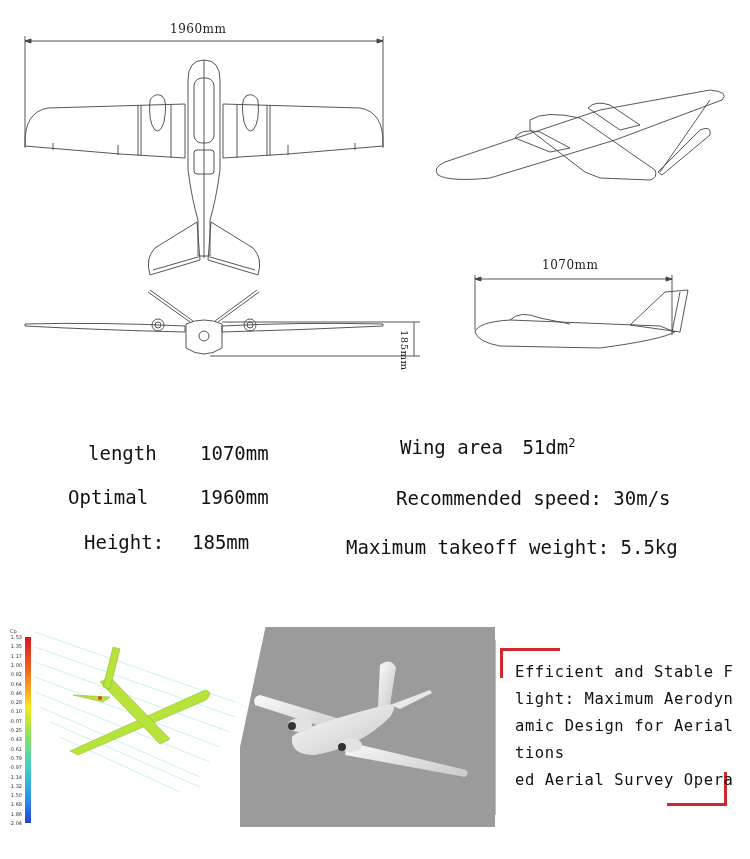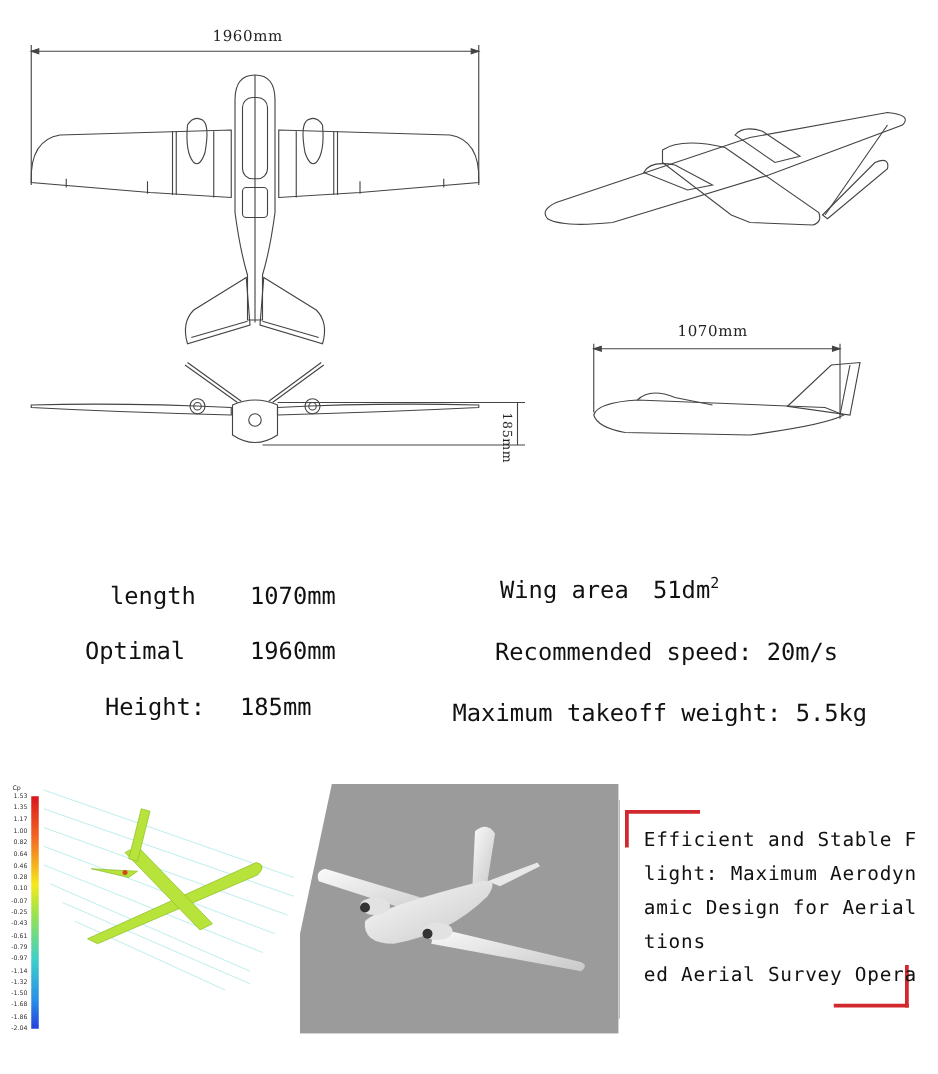--- a/index.html
+++ b/index.html
@@ -1,20 +1,20 @@
 <!DOCTYPE html>
 <html><head>
 <meta charset="utf-8">
 <style>
   html, body { margin:0; padding:0; background:#fff; }
   body { width:750px; height:859px; position:relative; overflow:hidden; font-family:"DejaVu Sans Mono", monospace; color:#111; }
   .abs { position:absolute; }
   svg { position:absolute; overflow:visible; }
   .dim-label { font-family:"DejaVu Serif", serif; font-size:12px; color:#222; letter-spacing:0.5px; }
-  .spec { font-family:"DejaVu Sans Mono", monospace; font-size:19px; color:#111; white-space:nowrap;margin-top:24px; }
+  .spec { font-family:"DejaVu Sans Mono", monospace; font-size:19px; color:#111; white-space:nowrap; }
   .spec sup { font-size:12px; }
   .colorbar-label { font-family:"DejaVu Sans", sans-serif; font-size:5px; color:#333; position:absolute; left:4px; width:18px; text-align:right; }
   .caption { font-family:"DejaVu Sans Mono", monospace; font-size:15.5px; line-height:27px; color:#111; letter-spacing:0.6px; word-break:break-all; }
 </style>
 </head>
 <body>
 
 <div class="abs" style="left:0;top:0;width:400px;height:290px;">
   <svg width="400" height="290" viewBox="0 0 400 290">
     <g fill="none" stroke="#444" stroke-width="0.9">
@@ -114,22 +114,22 @@
   <div class="abs spec" style="left:68px;top:56px;">Optimal</div>
   <div class="abs spec" style="left:200px;top:56px;">1960mm</div>
 
   <div class="abs spec" style="left:84px;top:101px;">Height:</div>
   <div class="abs spec" style="left:192px;top:101px;">185mm</div>
 
   <div class="abs spec" style="left:400px;top:6px;">
     <span>Wing area</span>
     <span style="margin-left:8px;"><span>51dm</span><sup>2</sup></span>
   </div>
-  <div class="abs spec" style="left:396px;top:57px;">Recommended speed: 20m/s</div>
-  <div class="abs spec" style="left:346px;top:106px;padding-left:16px;">Maximum takeoff weight: 5.5kg</div>
+  <div class="abs spec" style="left:396px;top:57px;">Recommended speed: 30m/s</div>
+  <div class="abs spec" style="left:330px;top:106px;padding-left:16px;">Maximum takeoff weight: 5.5kg</div>
 </div>
 
 <div class="abs" style="left:0;top:627px;width:248px;height:200px;background:#fff;overflow:hidden;">
   <div class="abs" style="left:10px;top:1px;font-family:'DejaVu Sans',sans-serif;font-size:5px;color:#333;">Cp</div>
   <div class="abs" style="left:25px;top:10px;width:6px;height:186px;background:linear-gradient(#d8141c,#f26a22 18%,#f6e91b 38%,#9ee34a 50%,#3ed0c8 70%,#2a8de8 88%,#2540d8);"></div>
   <div id="colorbar-ticks">
       <div class="colorbar-label" style="top: 7px;">1.53</div>
       <div class="colorbar-label" style="top: 16.3px;">1.35</div>
       <div class="colorbar-label" style="top: 25.6px;">1.17</div>
       <div class="colorbar-label" style="top: 34.9px;">1.00</div>

